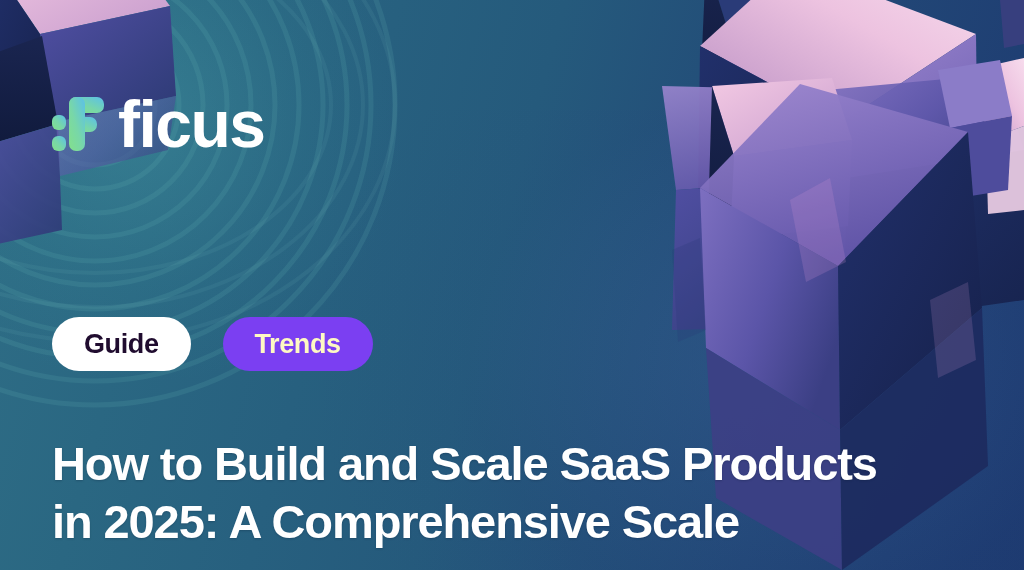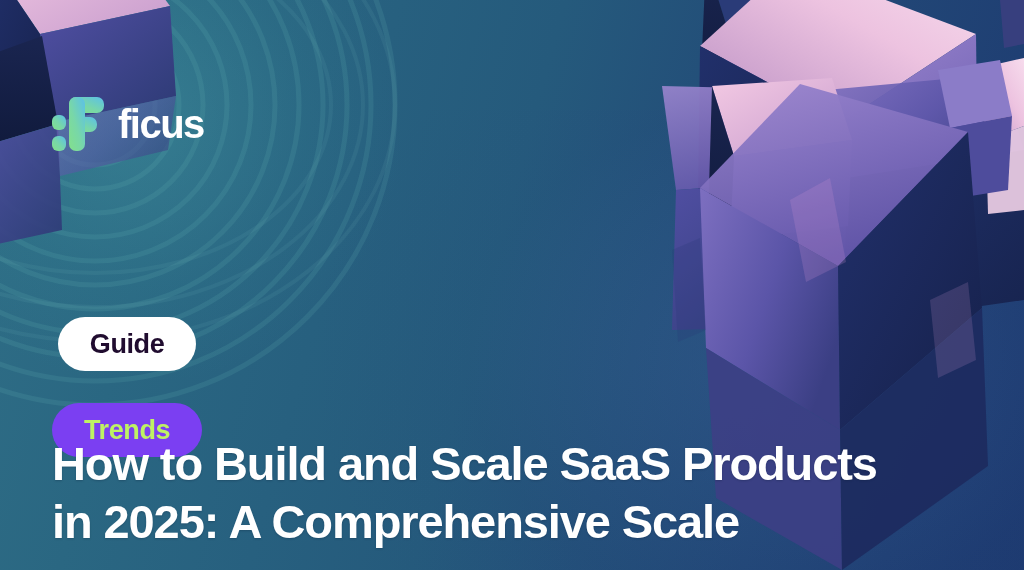--- a/index.html
+++ b/index.html
@@ -35,33 +35,33 @@
     pointer-events:none;}
 
   
   .cubes{position:absolute;inset:0;pointer-events:none;}
   .cubes svg{display:block;width:1024px;height:570px;}
 
   
   #logo{position:absolute;left:52px;top:96px;display:flex;align-items:center;gap:14px;}
   #logo .mark{width:52px;height:56px;display:block;}
   #logo .word{
-    color:#ffffff;font-size:40px;line-height:50px;font-weight:700;
+    color:#ffffff;font-size:66px;line-height:50px;font-weight:700;
     letter-spacing:-1.5px;font-family:"Liberation Sans", sans-serif;
   }
 
   
-  #badges{position:absolute;left:52px;top:317px;display:flex;gap:32px;align-items:center;flex-direction:column;}
+  #badges{position:absolute;left:52px;top:317px;display:flex;gap:32px;align-items:center;}
   .badge{
     display:inline-flex;align-items:center;justify-content:center;
     height:54px;padding:0 32px;border-radius:27px;
     font-size:27px;font-weight:700;letter-spacing:-.4px;white-space:nowrap;
   }
   .badge-guide{background:#ffffff;color:#200c2f;}
-  .badge-trends{background:#7b3ff2;color:#bef264;}
+  .badge-trends{background:#7b3ff2;color:#fef9c3;}
 
   
   #headline{
     position:absolute;left:52px;top:404px;width:950px;
     color:#ffffff;font-size:47px;line-height:58px;font-weight:700;
     letter-spacing:-1.1px;
     text-shadow:0 1px 2px rgba(10,28,50,.25);
   }
   #headline .ln{display:block;white-space:nowrap;}
 </style>

